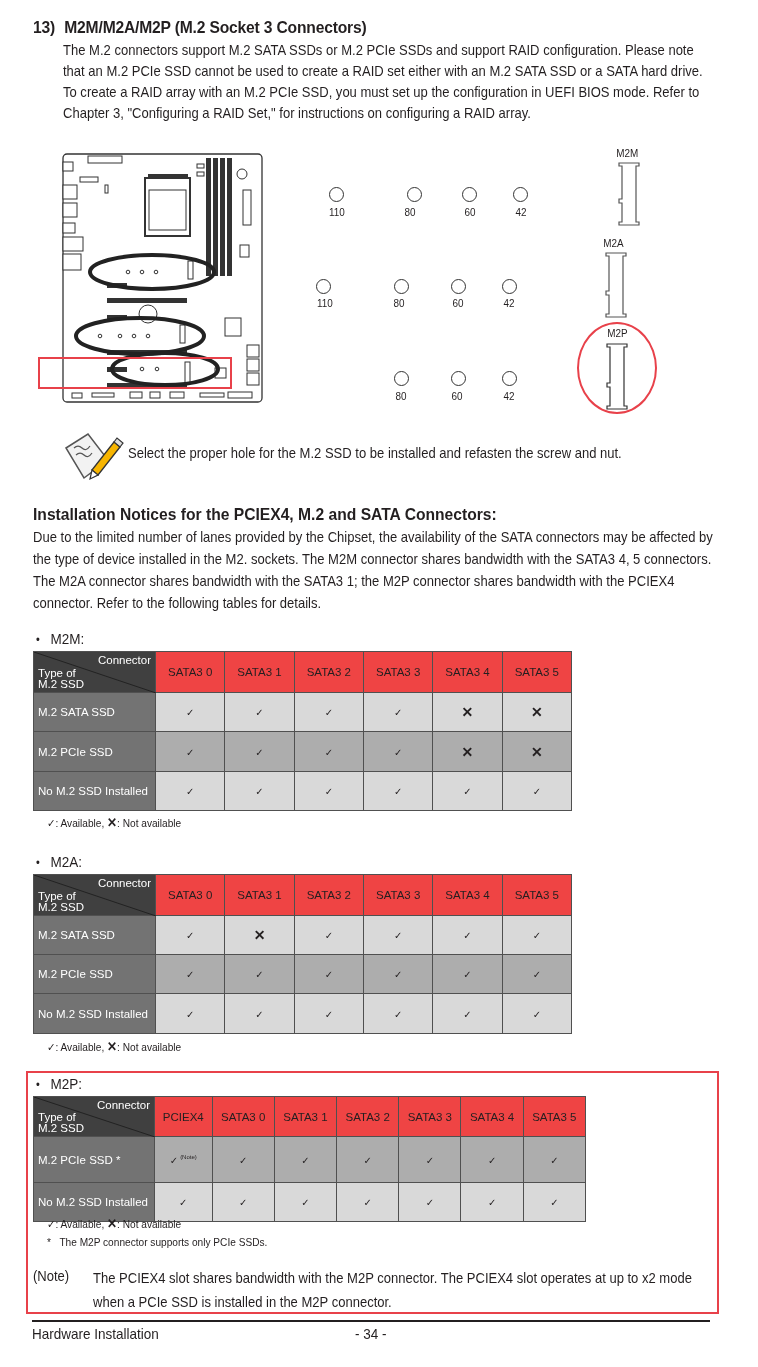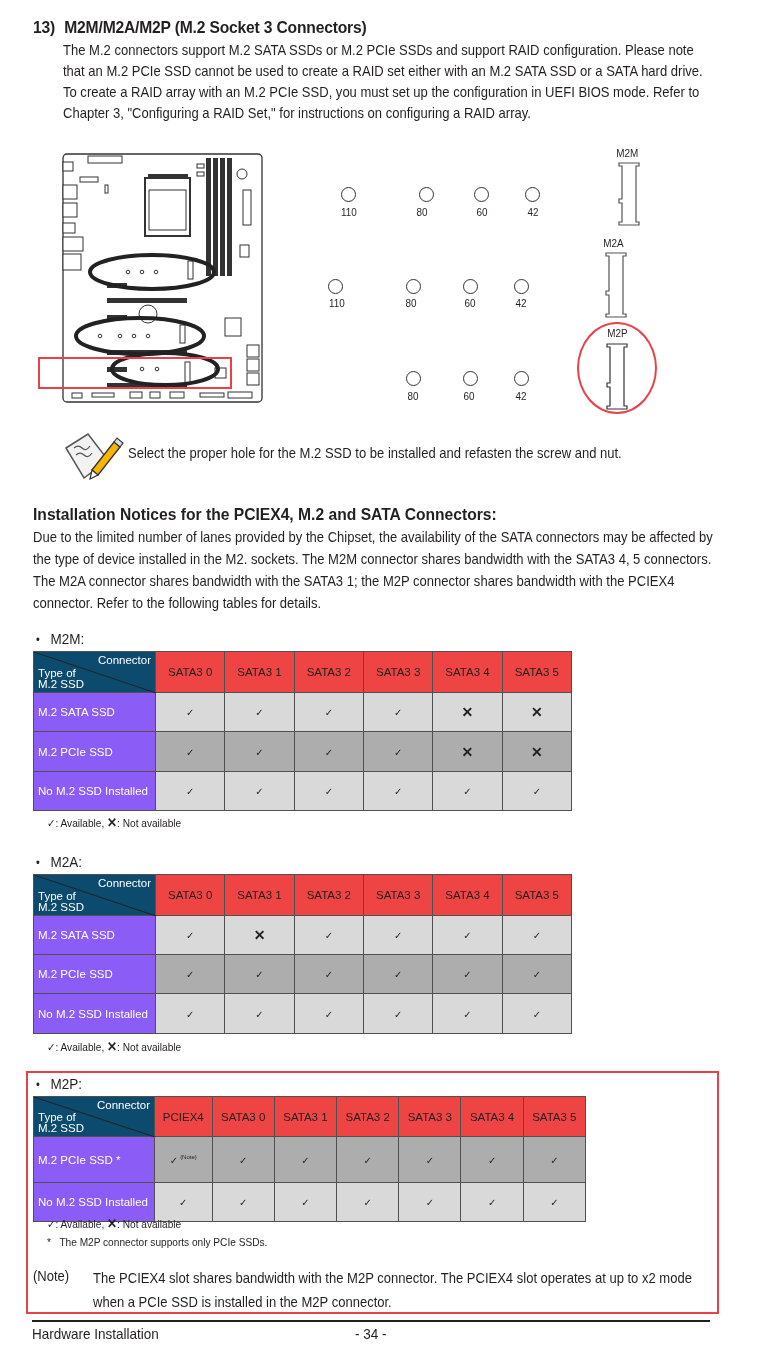--- a/index.html
+++ b/index.html
@@ -20,22 +20,22 @@
 
   .h2 { left: 33px; top: 505px; font-size: 17px; font-weight: bold; transform: scaleX(0.92); transform-origin: left; white-space: nowrap; }
   .para2 { left: 33px; top: 526px; width: 752px; font-size: 14.4px; line-height: 22px; transform: scaleX(0.905); transform-origin: left; }
 
   .bullet { font-size: 15px; transform: scaleX(0.9); transform-origin: left; white-space: nowrap; }
   .bullet .dot { margin-right: 12px; font-size: 12px; }
 
   table.t { position: absolute; border-collapse: collapse; font-size: 11.5px; }
   table.t td { border: 1.4px solid #505050; text-align: center; vertical-align: middle; }
   table.t td.hdr { background: #ef4444; }
-  table.t td.rowh { background: #8b5cf6; color: #ffffff; text-align: left; padding-left: 4px; font-size: 11.5px; }
-  table.t td.corner { background: #0c4a6e; color: #ffffff; position: relative; padding: 0; }
+  table.t td.rowh { background: #737373; color: #ffffff; text-align: left; padding-left: 4px; font-size: 11.5px; }
+  table.t td.corner { background: #404040; color: #ffffff; position: relative; padding: 0; }
   table.t tr.light td.cell { background: #d9d9d9; }
   table.t tr.dark td.cell { background: #adadad; }
   .corner .c-top { position: absolute; right: 4px; top: 2px; font-size: 11.5px; }
   .corner .c-bot { position: absolute; left: 4px; bottom: 2px; font-size: 11.5px; line-height: 11px; text-align: left; }
   .corner svg { position: absolute; left: 0; top: 0; }
   .ok { font-size: 10px; }
   .no { font-size: 14px; font-weight: bold; }
   .sup { font-size: 6px; vertical-align: super; margin-left: 2px; }
 
   .legend { font-size: 11px; transform: scaleX(0.92); transform-origin: left; white-space: nowrap; }
@@ -120,21 +120,21 @@
     <rect x="140" y="243" width="24" height="4" fill="#fff" stroke="#333"></rect>
     <rect x="168" y="242" width="24" height="6" fill="#fff" stroke="#333"></rect>
 
     <ellipse cx="92" cy="122" rx="62" ry="17" fill="none" stroke="#222" stroke-width="4"></ellipse>
     <ellipse cx="80" cy="186" rx="64" ry="18" fill="none" stroke="#222" stroke-width="4"></ellipse>
     <ellipse cx="105" cy="219" rx="53" ry="16" fill="none" stroke="#222" stroke-width="4"></ellipse>
   </svg>
 </div>
 <div class="abs" style="left:38px; top:357px; width:194px; height:32px; border:2.5px solid #e8414a;"></div>
 
-<div class="abs" style="left:12px; top:0; width:644px; height:420px; pointer-events:none;">
+<div class="abs" style="left:0; top:0; width:644px; height:420px; pointer-events:none;">
 
   <div class="hole" style="left:329px; top:187px;"></div>
   <div class="hole-lbl" style="left:322px; top:206px;">110</div>
   <div class="hole" style="left:407px; top:187px;"></div>
   <div class="hole-lbl" style="left:395px; top:206px;">80</div>
   <div class="hole" style="left:462px; top:187px;"></div>
   <div class="hole-lbl" style="left:455px; top:206px;">60</div>
   <div class="hole" style="left:513px; top:187px;"></div>
   <div class="hole-lbl" style="left:506px; top:206px;">42</div>
 

